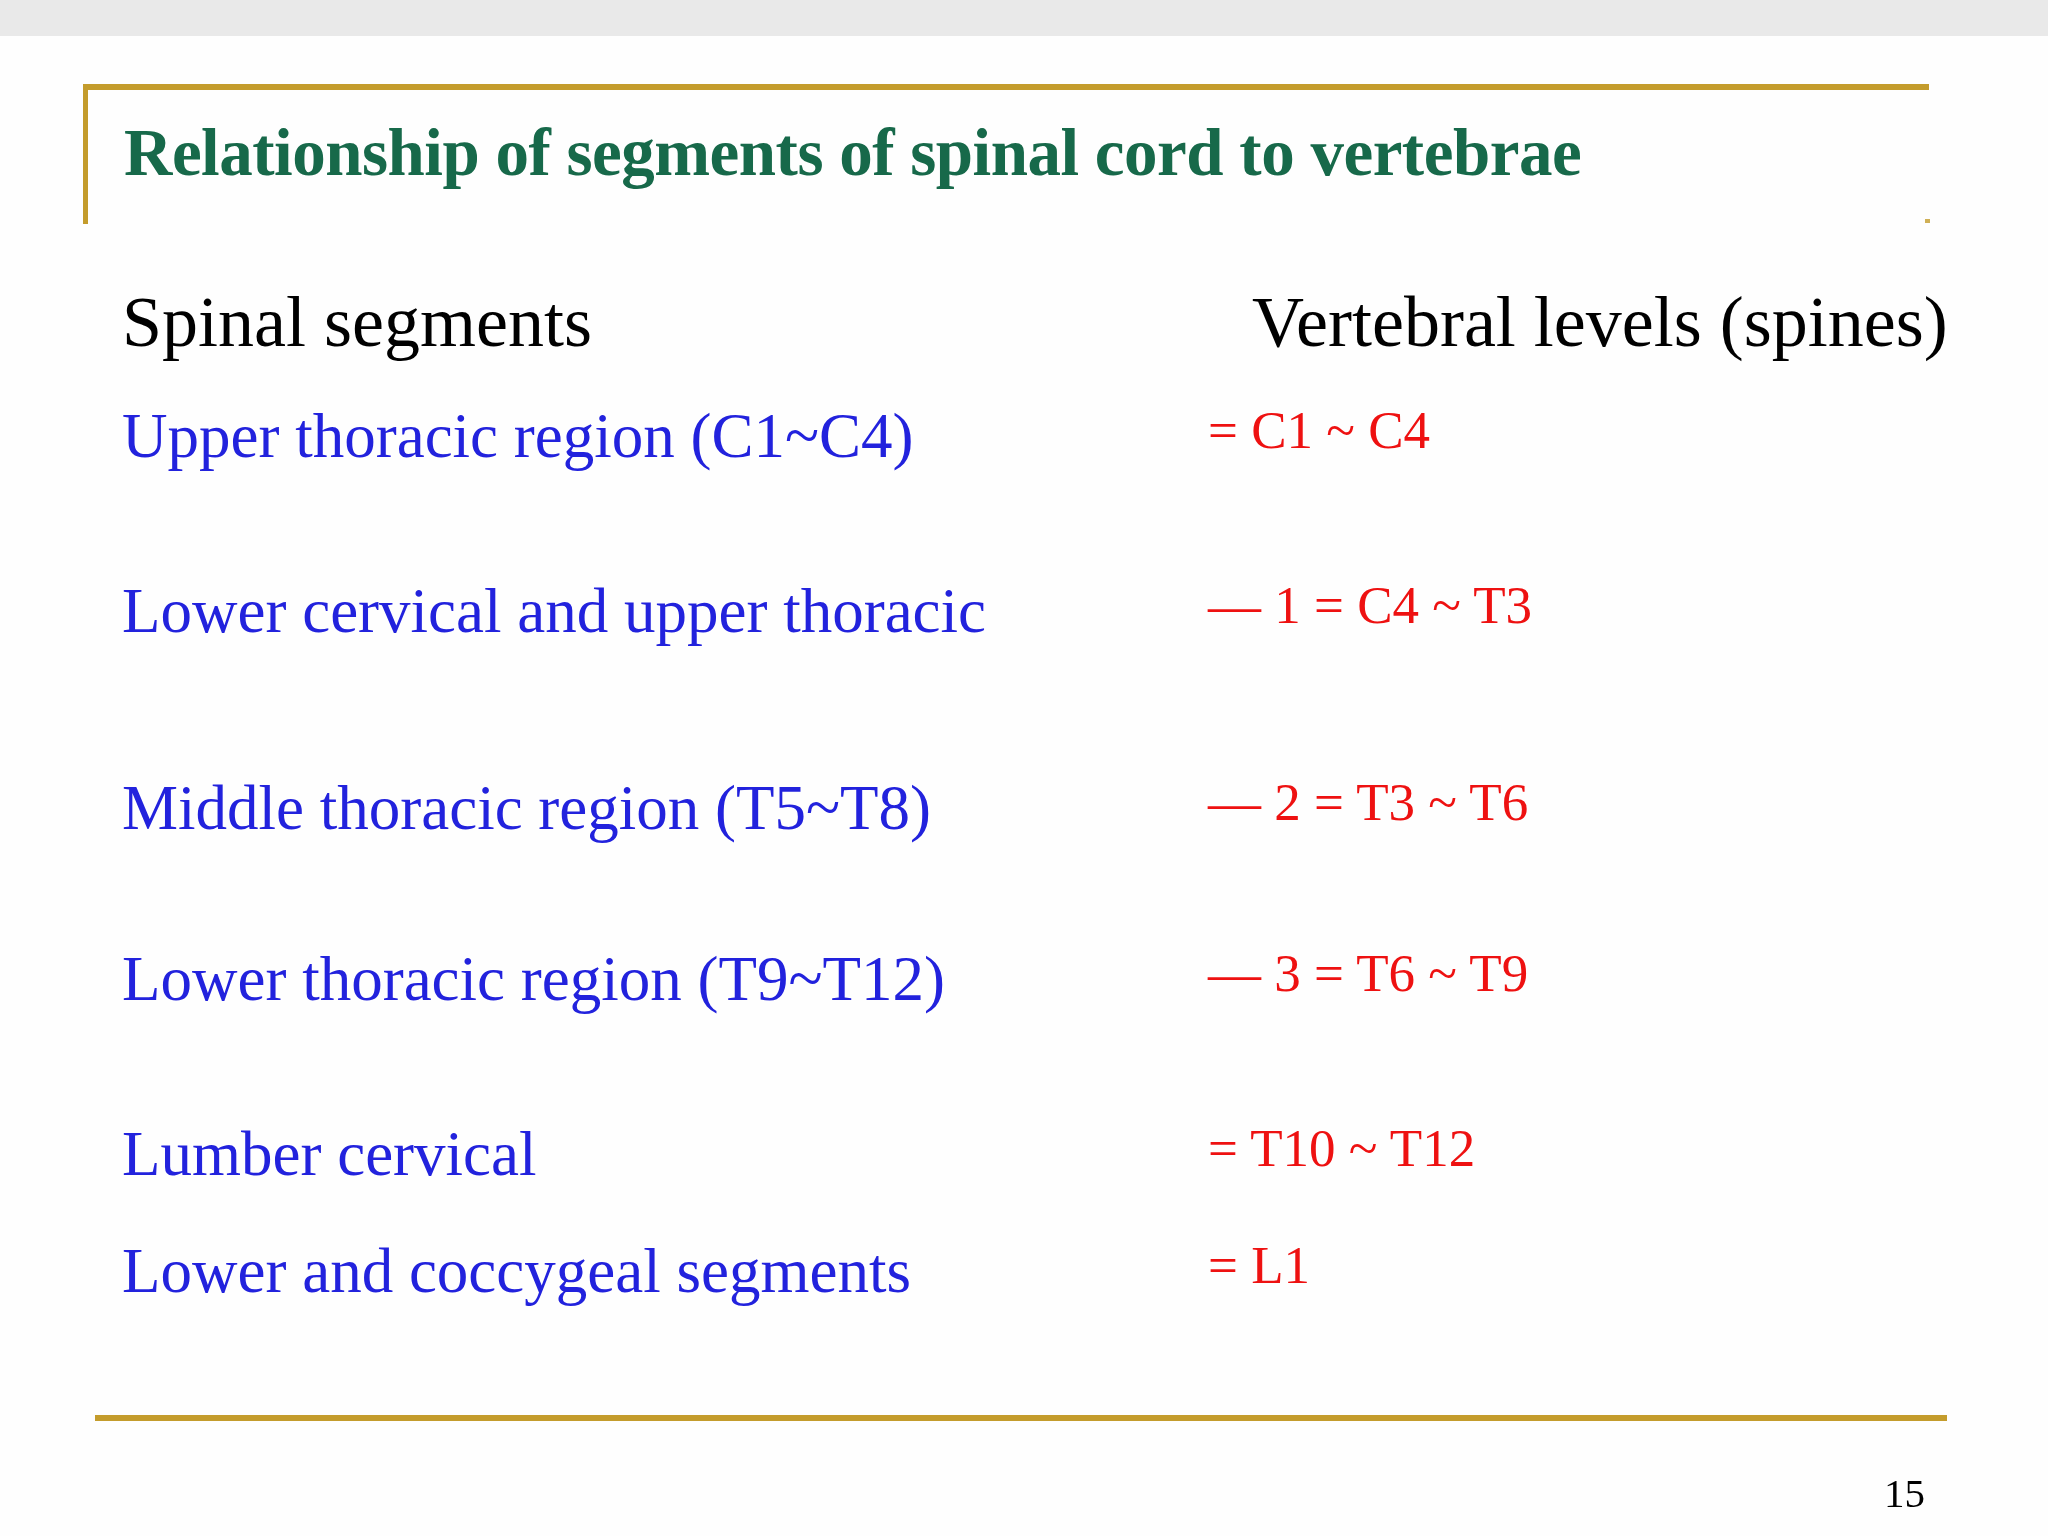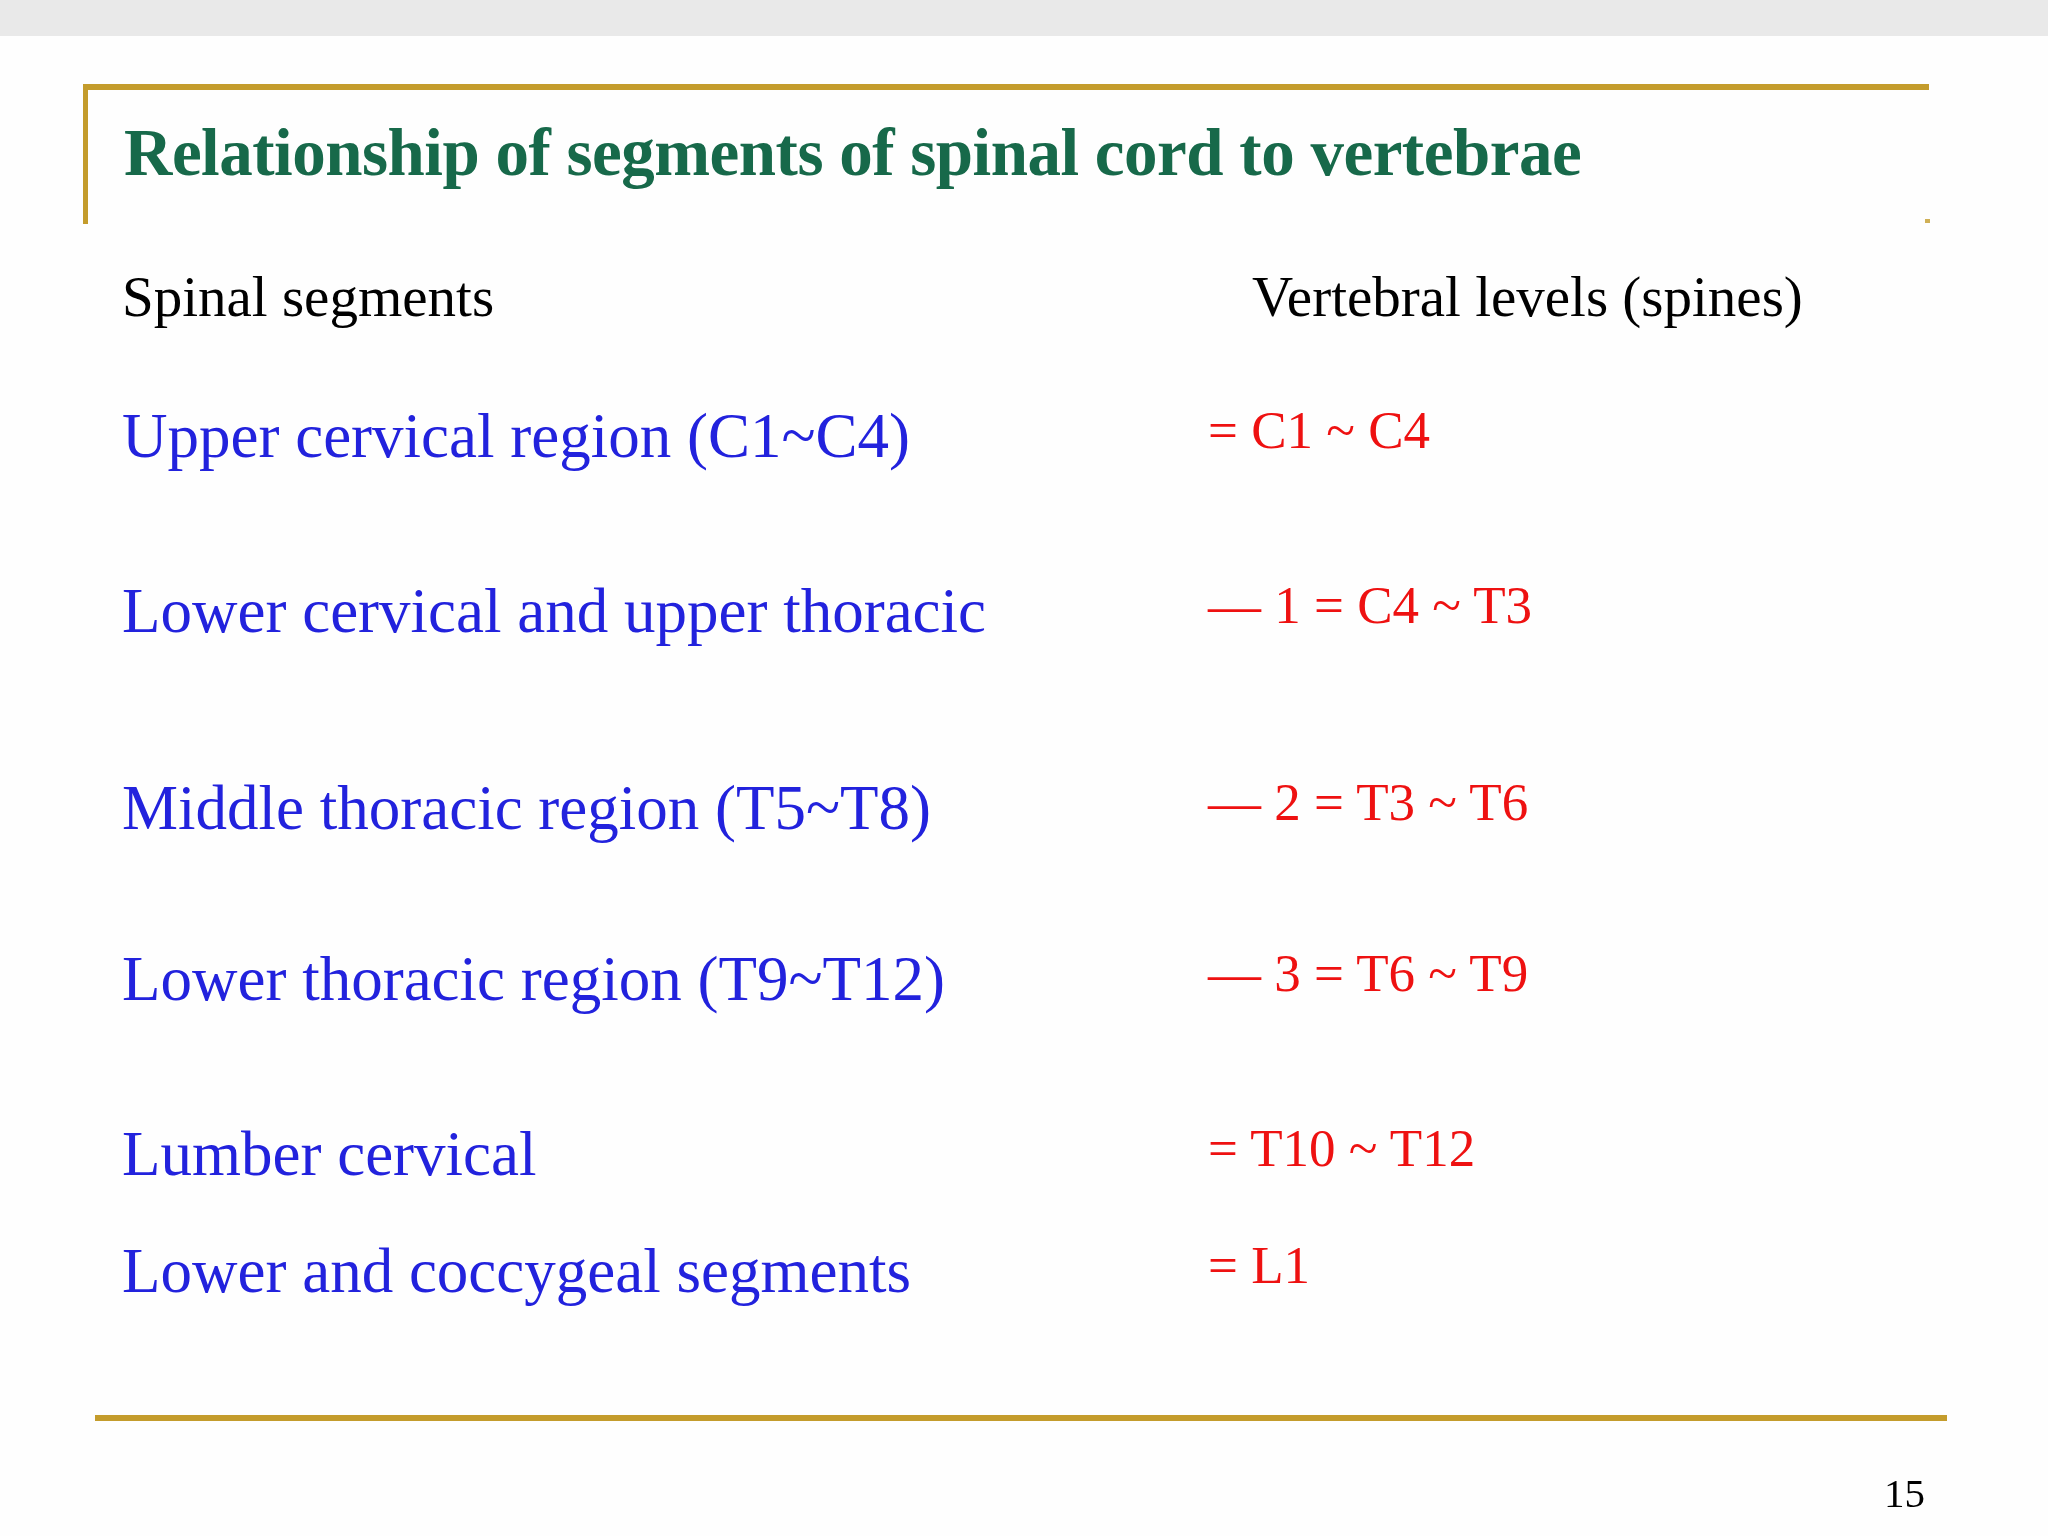--- a/index.html
+++ b/index.html
@@ -42,22 +42,22 @@
     margin: 0;
     width: 1800px;
     font-size: 67px;
     font-weight: bold;
     letter-spacing: -0.5px;
     color: var(--title-green, #17694A);
     white-space: nowrap;
   }
   .col-header {
     position: absolute;
-    top: 225px;
-    font-size: 57px;
+    top: 241px;
+    font-size: 72px;
     line-height: 1.25;
     color: var(--text-black, #000000);
     white-space: nowrap;
   }
   .col-header.left  { left: 122px; }
   .col-header.right { left: 1252px; }
 
   .row { position: absolute; left: 0; width: 2048px; }
   .cell-left {
     position: absolute;
@@ -98,21 +98,21 @@
   <div class="frame-left"></div>
   <div class="frame-tick"></div>
 
   <h1 class="title">Relationship of segments of spinal cord to vertebrae</h1>
 
   <div class="col-header left">Spinal segments</div>
   <div class="col-header right">Vertebral levels (spines)</div>
 
   <div class="row" style="top:361px">
     <div class="cell-left">
-      <div>Upper cervical region (C1~C4)</div>
+      <div>Upper thoracic region (C1~C4)</div>
       <div></div>
     </div>
     <div class="cell-right">= C1 ~ C4</div>
   </div>
 
   <div class="row" style="top:536px">
     <div class="cell-left">
       <div>Lower cervical and upper thoracic</div>
     </div>
     <div class="cell-right">— 1 = C4 ~ T3</div>

